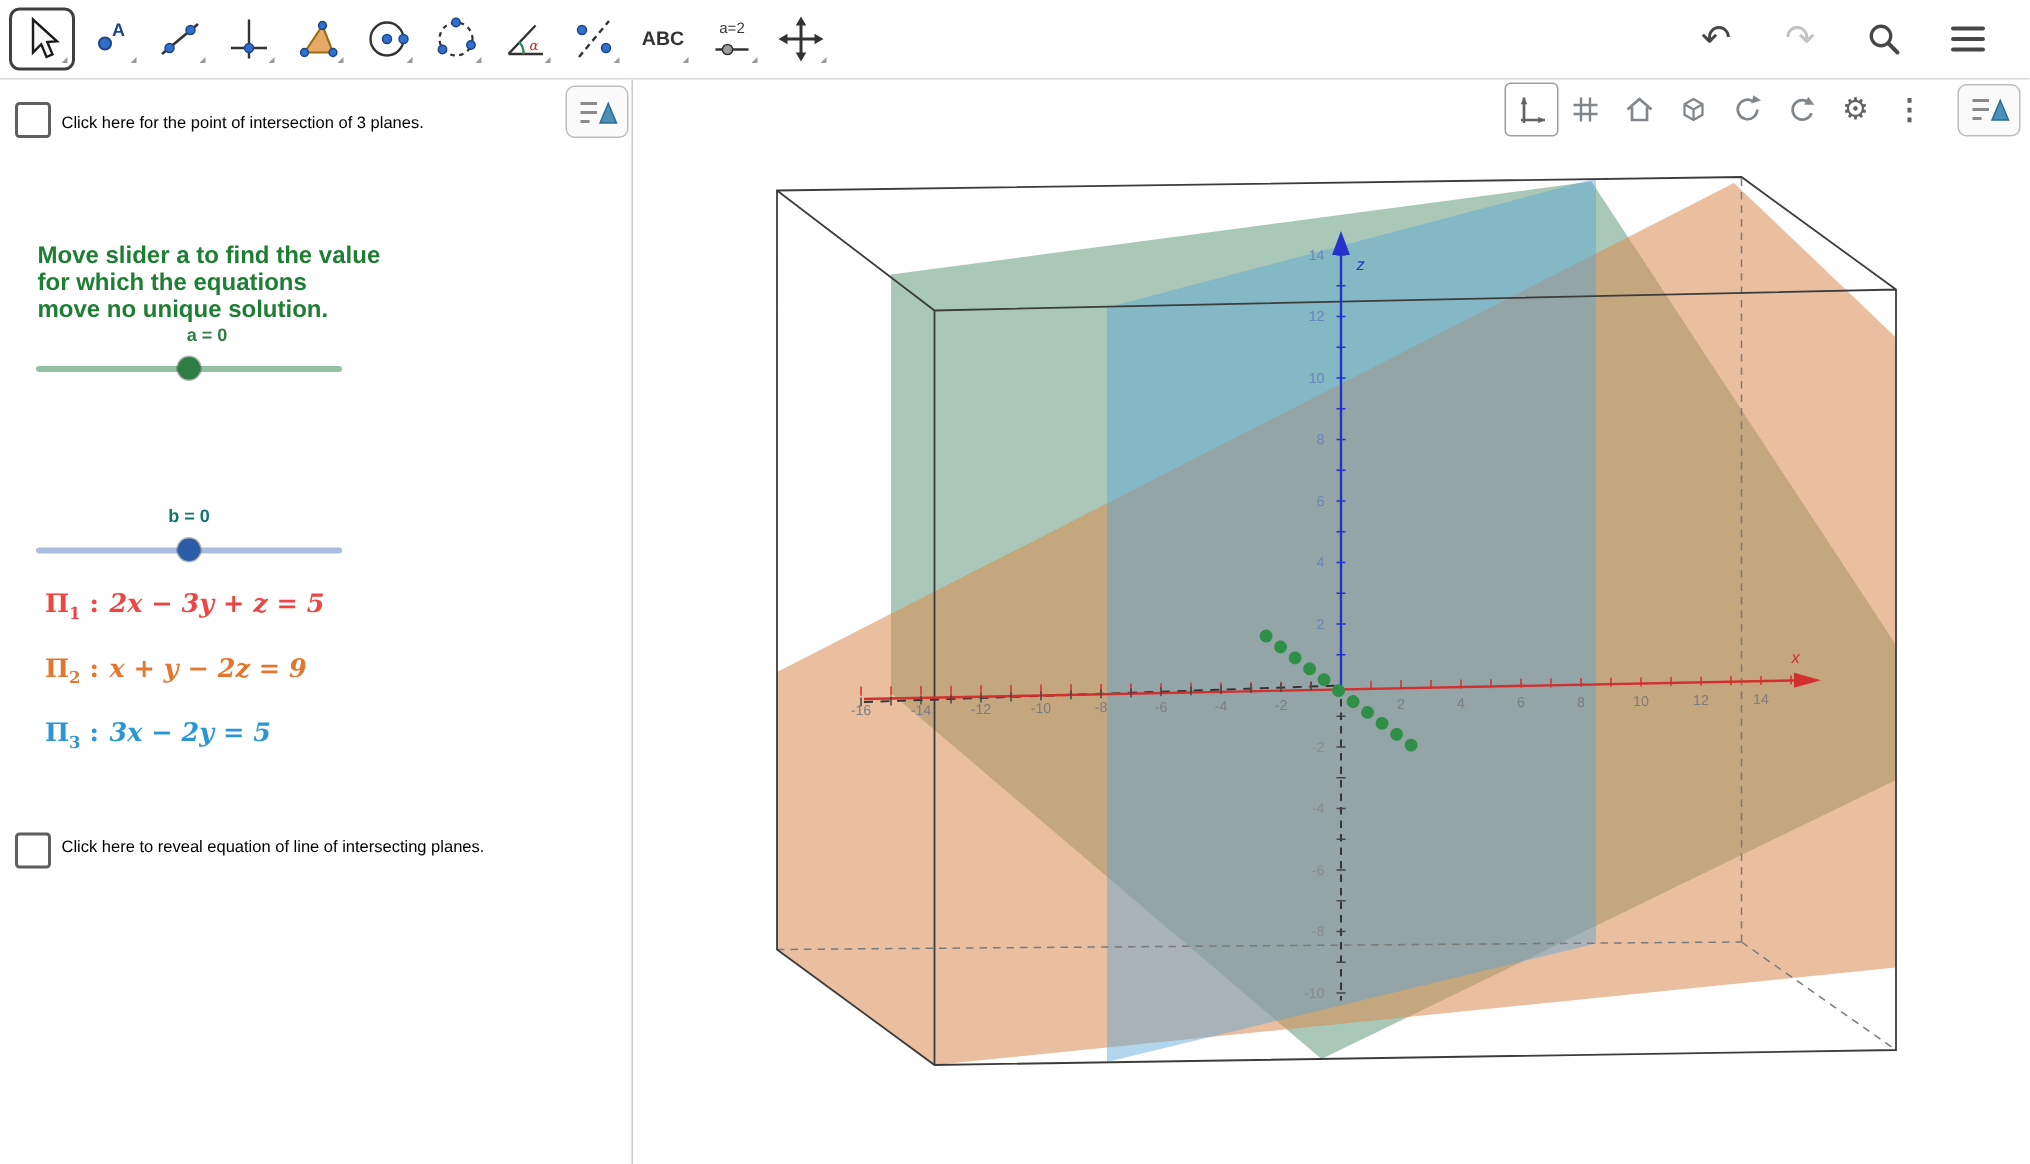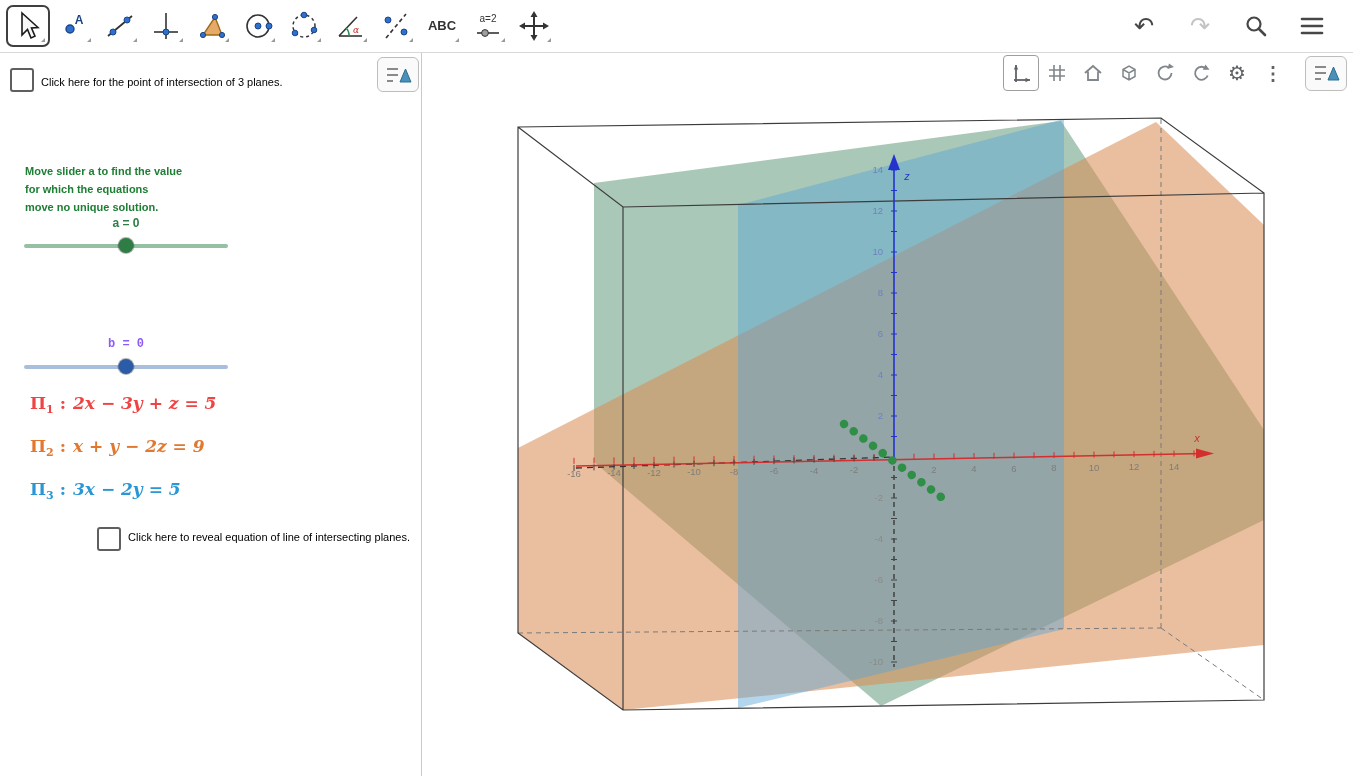--- a/index.html
+++ b/index.html
@@ -21,21 +21,21 @@
   .undo-glyph{font-size:24px;color:#474747;line-height:1;}
   .redo-glyph{font-size:24px;color:#c3c3c3;line-height:1;}
 
   
   .sidebar{position:absolute;left:0;top:52px;width:421px;bottom:0;background:#fff;}
   .divider{position:absolute;left:421px;top:52px;width:1px;bottom:0;background:#c9c9c9;}
   .checkbox-row{position:absolute;display:flex;align-items:flex-start;}
   .checkbox{width:20px;height:20px;border:2px solid #5f5f5f;border-radius:3px;background:#fff;
             flex:none;cursor:pointer;}
   .checkbox-label{font-size:11px;color:#000;margin-left:7px;padding-top:4px;cursor:pointer;}
-  .instruction{position:absolute;font-size:11px;font-weight:bold;line-height:18px;}
+  .instruction{position:absolute;font-size:16px;font-weight:bold;line-height:18px;}
   .slider-label{position:absolute;width:204px;text-align:center;font-size:12px;font-weight:bold;}
   .slider{position:absolute;width:204px;height:18px;cursor:pointer;}
   .slider-track{position:absolute;left:0;right:0;top:7px;height:4px;border-radius:2px;}
   .slider-knob{position:absolute;top:1px;width:15px;height:15px;border-radius:50%;
                transform:translateX(-50%);box-shadow:0 0 0 1px rgba(0,0,0,.3);cursor:pointer;}
   .equation{position:absolute;left:30px;font-size:17px;font-weight:bold;
             font-family:"DejaVu Serif",serif;white-space:nowrap;}
   .eq-sub{font-size:11px;}
   .eq-colon{margin-left:6px;}
   .eq-body{font-style:italic;margin-left:7px;}
@@ -196,44 +196,44 @@
       <polygon points="16,17 27,17 21.5,4" fill="#4a90b8" stroke="#2c6e91"></polygon>
     </svg>
   </button>
 
   <div class="instruction" style="left: 25px; top: 110px; color: rgb(30, 126, 52);">
     <div>Move slider a to find the value</div>
     <div>for which the equations</div>
     <div>move no unique solution.</div>
   </div>
 
-  <div class="slider-label" style="left: 24px; top: 164px; color: rgb(46, 125, 69);">a = 0</div>
+  <div class="slider-label" style="left: 36px; top: 164px; color: rgb(46, 125, 69);">a = 0</div>
   <div class="slider" style="left:24px;top:185px;">
     <div class="slider-track" style="background: rgb(148, 193, 164);"></div>
     <div class="slider-knob" style="background: rgb(46, 125, 69); left: 50%;"></div>
   </div>
 
 
-  <div class="slider-label" style="left: 24px; top: 285px; color: #8b5cf6; font-family: Liberation Mono, monospace;">b = 0</div>
+  <div class="slider-label" style="left: 24px; top: 285px; color: #0f766e;">b = 0</div>
   <div class="slider" style="left:24px;top:306px;">
     <div class="slider-track" style="background: rgb(169, 190, 220);"></div>
     <div class="slider-knob" style="background: rgb(42, 92, 168); left: 50%;"></div>
   </div>
 
   <div class="equation" style="top: 341px; color: #ef4444;">
     <span class="eq-name"><span>Π</span><sub class="eq-sub">1</sub></span><span class="eq-colon">:</span><span class="eq-body">2x − 3y + z = 5</span>
   </div>
   <div class="equation" style="top: 384px; color: rgb(226, 119, 46);">
     <span class="eq-name"><span>Π</span><sub class="eq-sub">2</sub></span><span class="eq-colon">:</span><span class="eq-body">x + y − 2z = 9</span>
   </div>
   <div class="equation" style="top: 427px; color: rgb(42, 151, 212);">
     <span class="eq-name"><span>Π</span><sub class="eq-sub">3</sub></span><span class="eq-colon">:</span><span class="eq-body">3x − 2y = 5</span>
   </div>
 
-  <div class="checkbox-row" style="left:10px;top:475px;width:400px;justify-content:flex-end;">
+  <div class="checkbox-row" style="left:10px;top:503px;width:400px;">
     <span class="checkbox"></span>
     <span class="checkbox-label">Click here to reveal equation of line of intersecting planes.</span>
   </div>
 </div>
 
 <div class="divider"></div>
 
 <div class="pane3d">
 
   <div class="view-toolbar">

